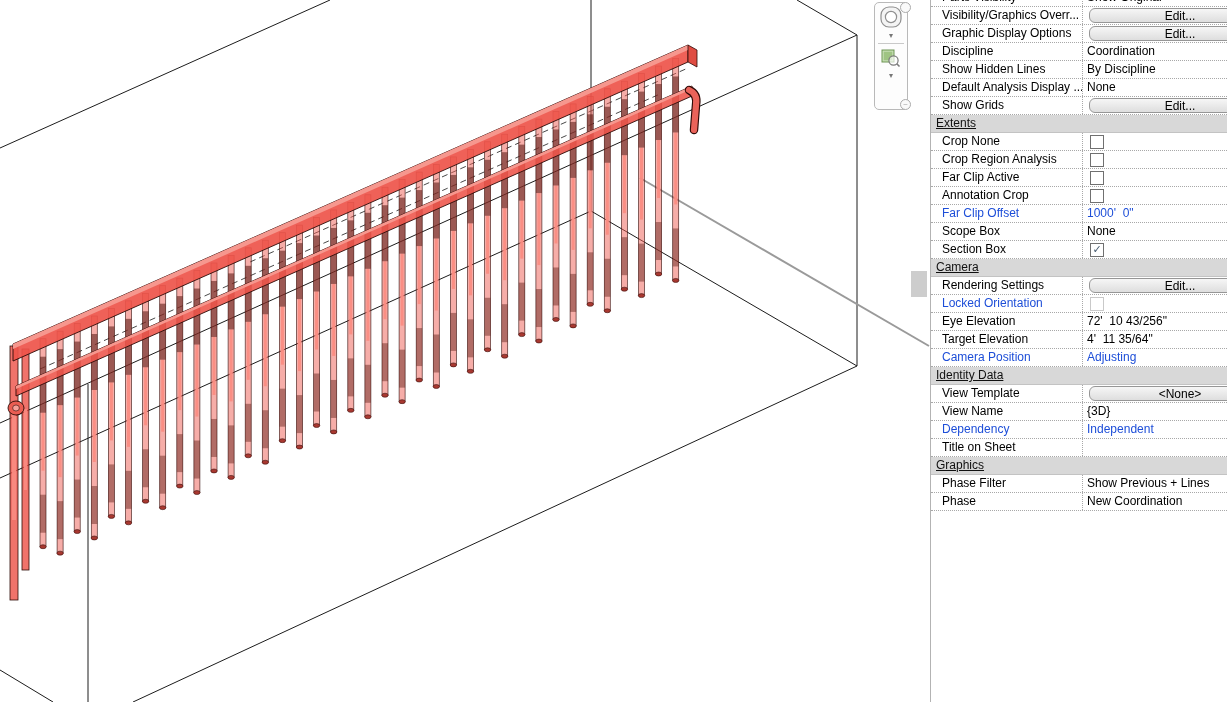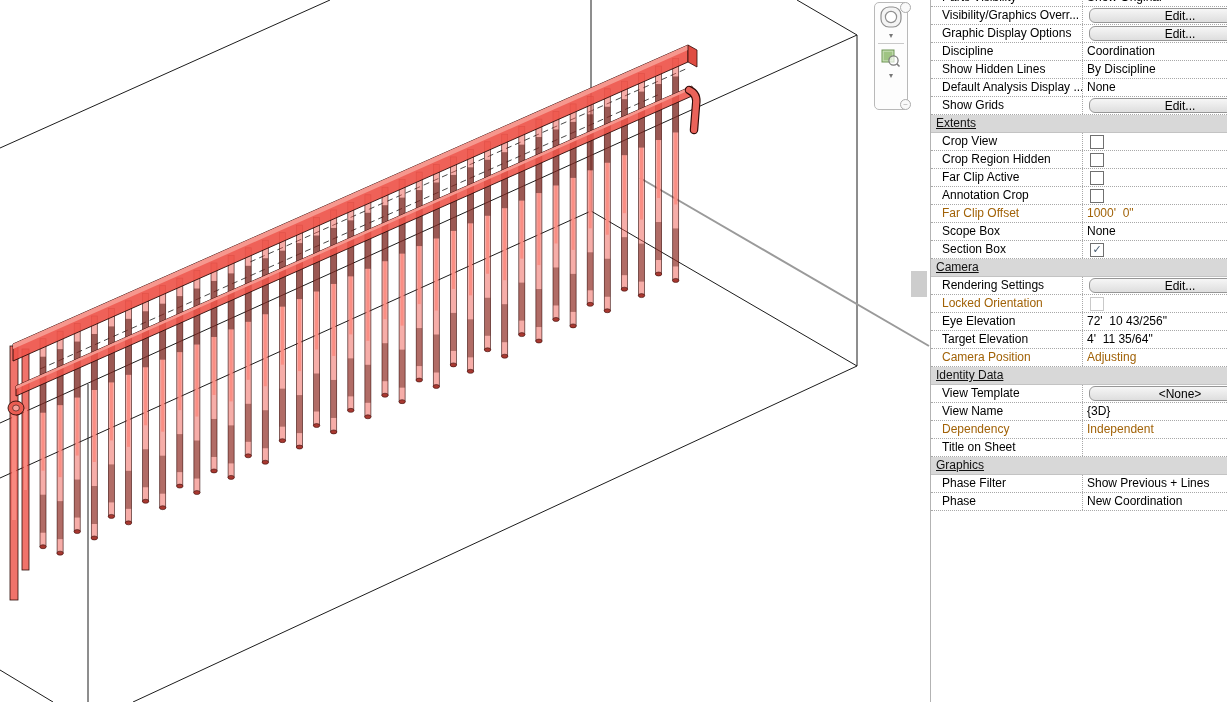--- a/index.html
+++ b/index.html
@@ -29,21 +29,21 @@
   #panel{position:absolute;left:930px;top:0;width:343px;height:702px;background:#fff;
          border-left:1px solid #b3b3b3;box-sizing:border-box;overflow:hidden;}
   #panel-rows{margin-top:-11px;}
   .prow{display:flex;height:18px;box-sizing:border-box;border-bottom:1px dotted #a8a8a8;background:#fff;}
   .plabel{width:151px;padding-left:11px;box-sizing:border-box;line-height:17px;font-size:12px;
           color:#000;white-space:nowrap;overflow:hidden;}
   .pvalue{flex:1;border-left:1px dotted #a8a8a8;line-height:17px;font-size:12px;color:#000;
           padding-left:4px;white-space:pre;overflow:hidden;box-sizing:border-box;}
   .phead{height:18px;background:#d8d8d8;border-bottom:1px solid #c3c3c3;line-height:17px;
          font-size:12px;color:#111;padding-left:5px;box-sizing:border-box;text-decoration:underline;}
-  .disabled{color:#a16207;}
+  .disabled{color:#1d4ed8;}
   .pbtn{display:block;width:calc(100% - 4px);height:15px;margin:1px 2px;box-sizing:border-box;
         background:linear-gradient(#f6f6f6,#dedede);border:1px solid #969696;border-radius:6px;
         font-family:"Liberation Sans",sans-serif;font-size:12px;line-height:12px;padding:0;color:#000;}
   .cb{width:12px;height:12px;border:1px solid #707070;background:#fff;display:inline-block;
       margin:2px 0 0 3px;line-height:11px;font-size:11px;text-align:center;color:#44596e;
       box-sizing:content-box;vertical-align:top;}
   .cb.off-disabled{border-color:#c9c9c9;}
 </style>
 </head>
 <body>
@@ -320,25 +320,25 @@
         <div class="prow">
           <div class="plabel">Default Analysis Display ...</div>
           <div class="pvalue">None</div>
         </div>
         <div class="prow">
           <div class="plabel">Show Grids</div>
           <div class="pvalue"><button class="pbtn">Edit...</button></div>
         </div>
         <div class="phead">Extents</div>
         <div class="prow">
-          <div class="plabel">Crop View</div>
+          <div class="plabel">Crop None</div>
           <div class="pvalue"><span class="cb"></span></div>
         </div>
         <div class="prow">
-          <div class="plabel">Crop Region Hidden</div>
+          <div class="plabel">Crop Region Analysis</div>
           <div class="pvalue"><span class="cb"></span></div>
         </div>
         <div class="prow">
           <div class="plabel">Far Clip Active</div>
           <div class="pvalue"><span class="cb"></span></div>
         </div>
         <div class="prow">
           <div class="plabel">Annotation Crop</div>
           <div class="pvalue"><span class="cb"></span></div>
         </div>

